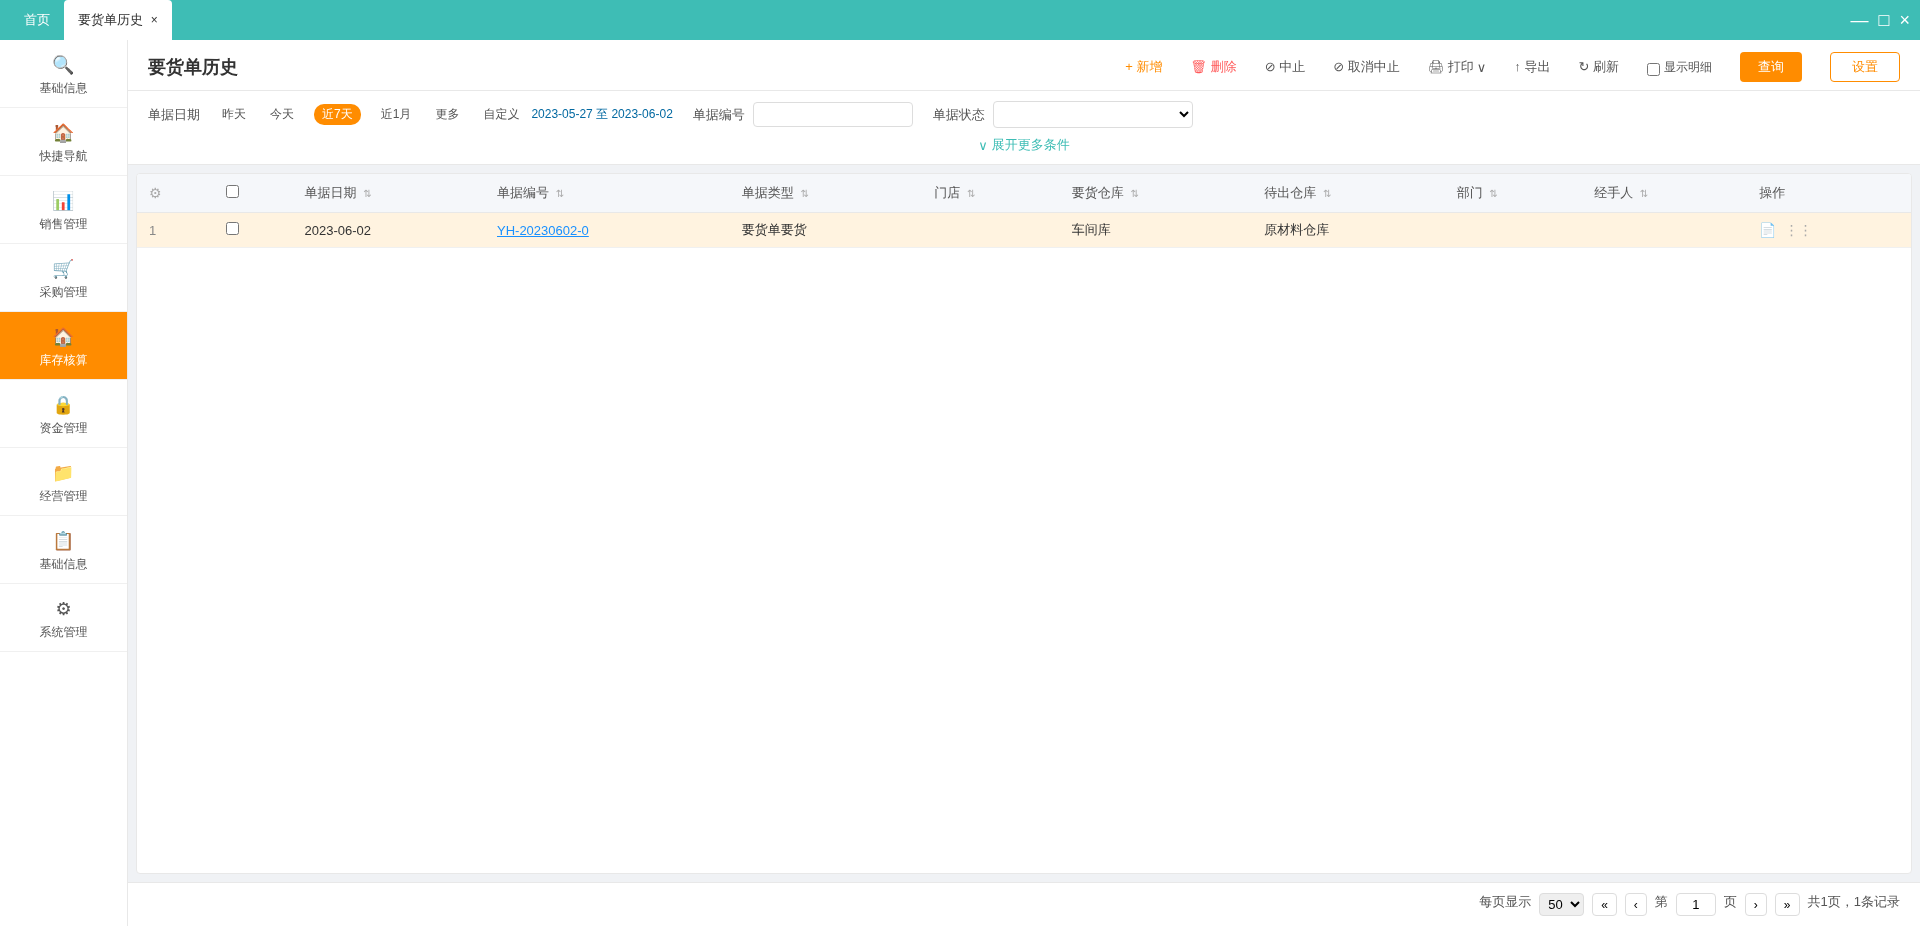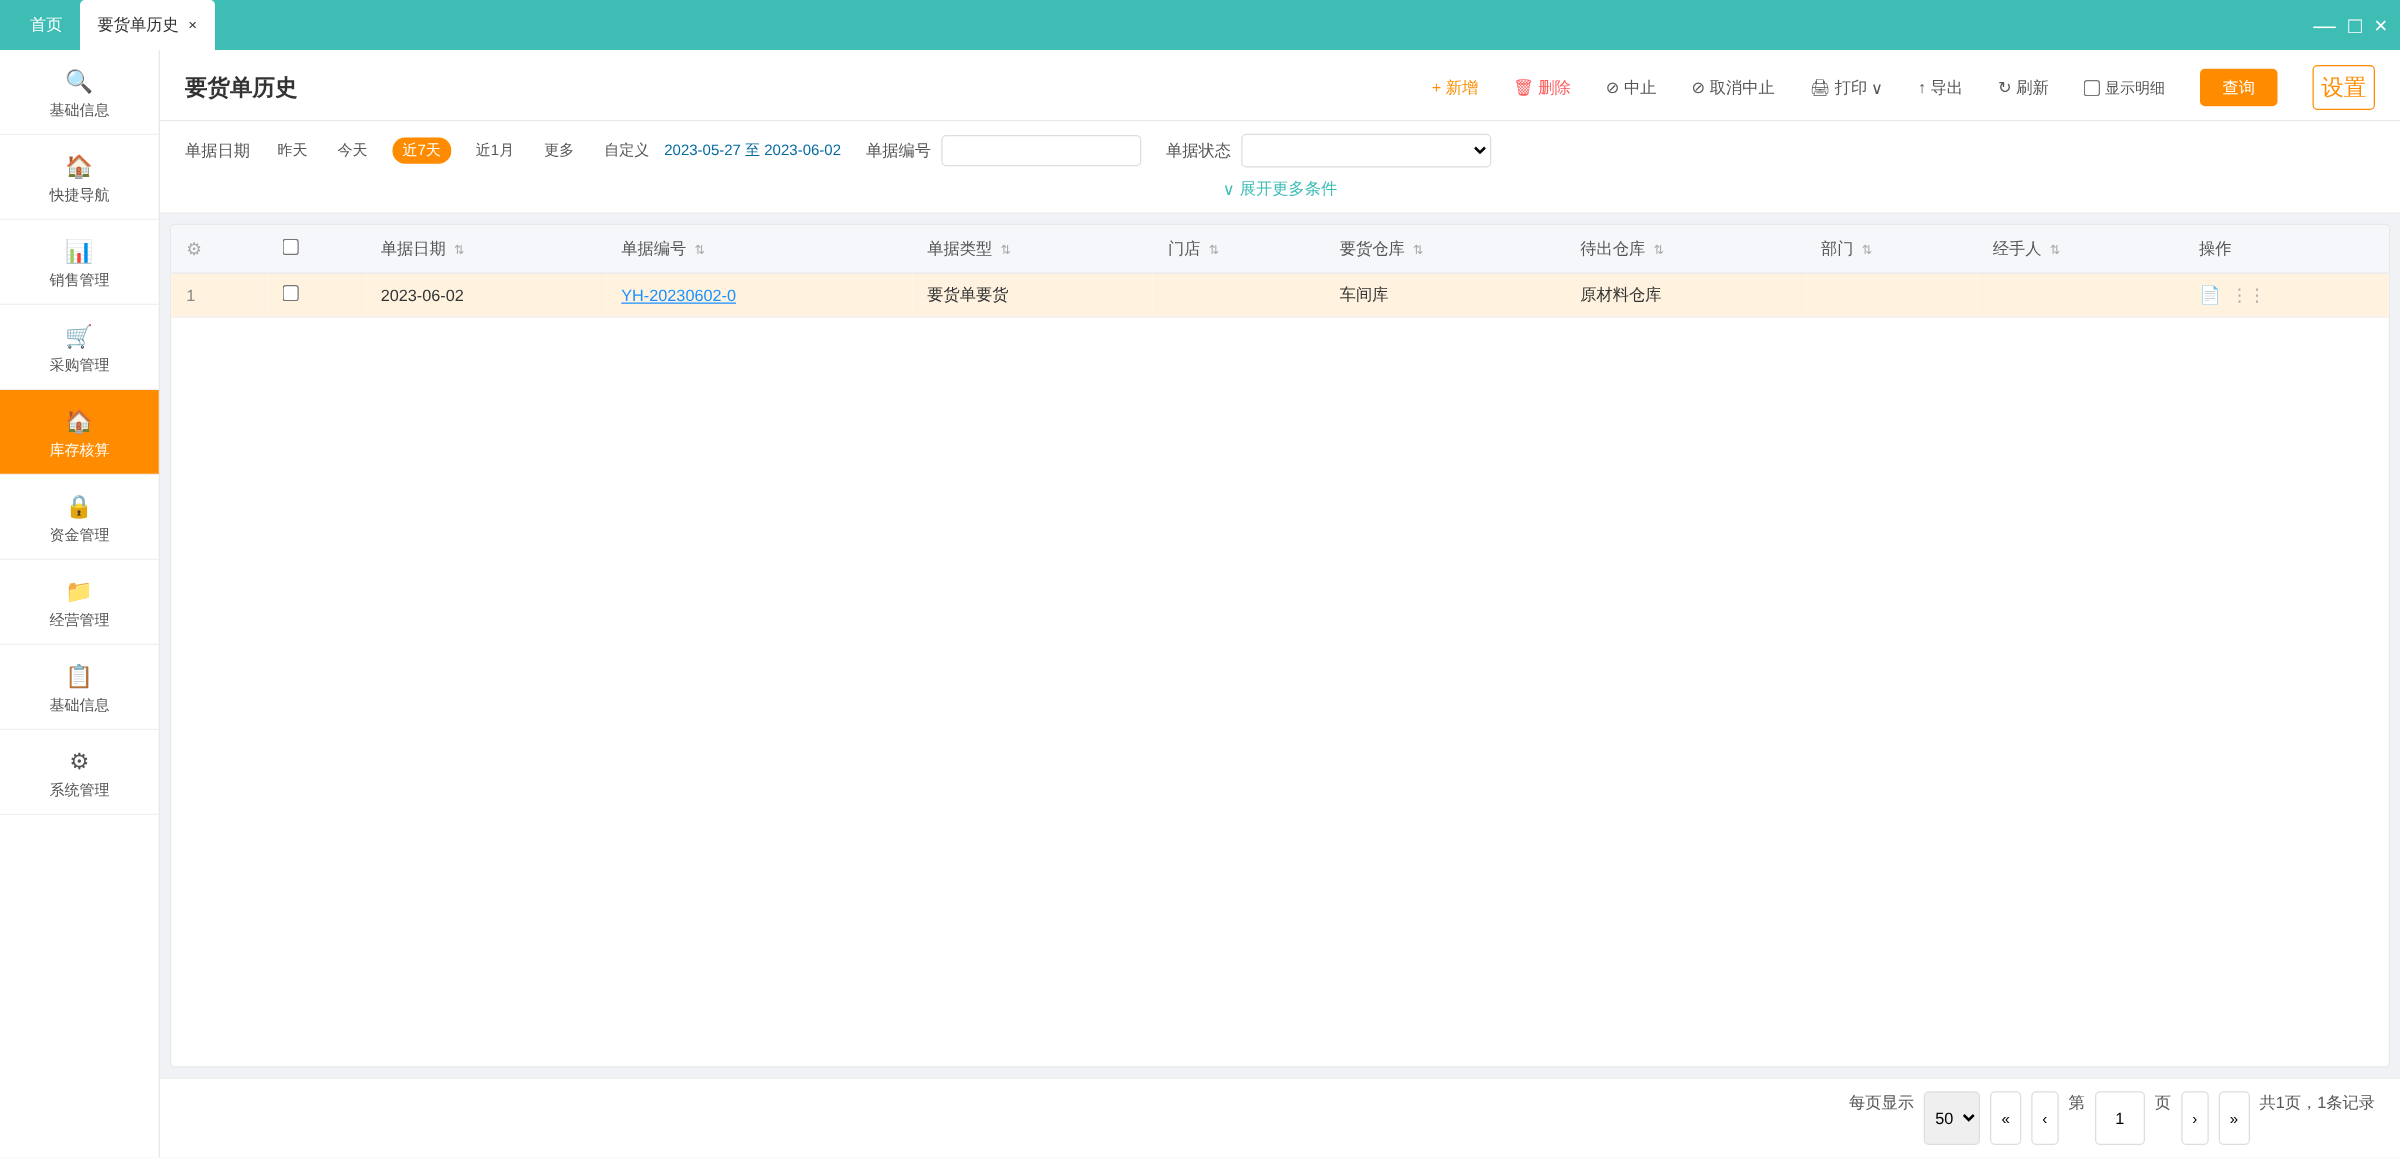--- a/index.html
+++ b/index.html
@@ -137,28 +137,28 @@
       border: none;
       padding: 6px 18px;
       border-radius: 4px;
       cursor: pointer;
       font-size: 13px;
     }
     .btn-settings {
       background: white;
       color: #ff8c00;
       border: 1px solid #ff8c00;
-      padding: 5px 6px;
-      border-radius: 4px;
-      cursor: pointer;
-      font-size: 18px;
+      padding: 5px 21px;
+      border-radius: 4px;
+      cursor: pointer;
+      font-size: 13px;
     }
     .show-detail {
       display: flex;
-      align-items: center;
+      align-items: flex-end;
       gap: 4px;
       font-size: 12px;
       color: #555;
     }
     .show-detail input { cursor: pointer; }
 
     
     .filter-bar {
       background: white;
       padding: 10px 20px;
@@ -296,21 +296,21 @@
       justify-content: flex-end;
       gap: 8px;
       font-size: 13px;
       color: #555;
       border-top: 1px solid #e8e8e8;
       flex-shrink: 0;
     }
     .pagination select {
       border: 1px solid #ddd;
       border-radius: 4px;
-      padding: 12px 4px;
+      padding: 2px 4px;
       font-size: 13px;
     }
     .page-btn {
       border: 1px solid #ddd;
       background: white;
       padding: 3px 8px;
       border-radius: 4px;
       cursor: pointer;
       font-size: 12px;
     }

